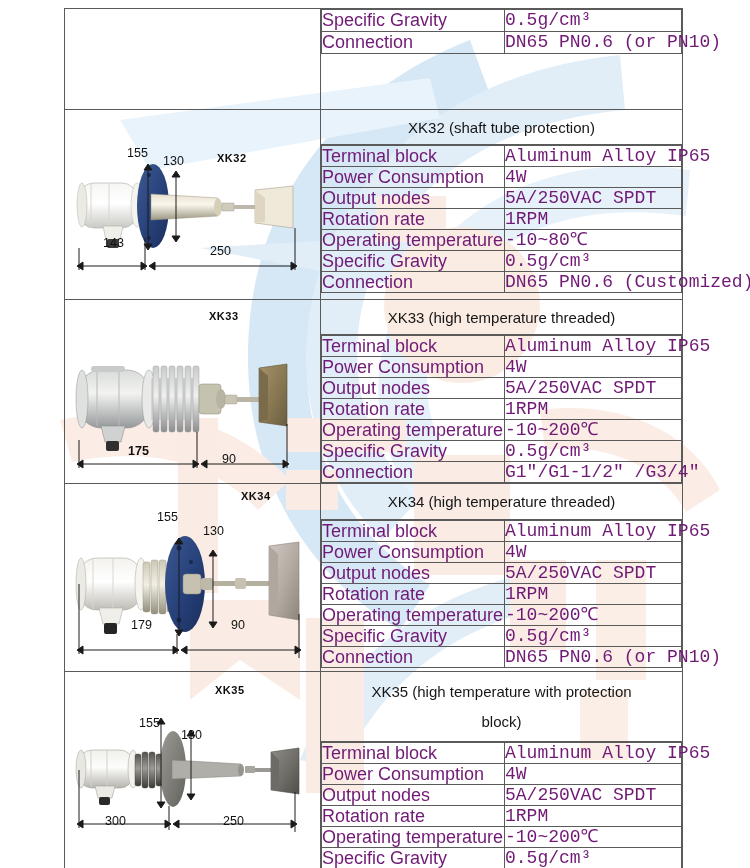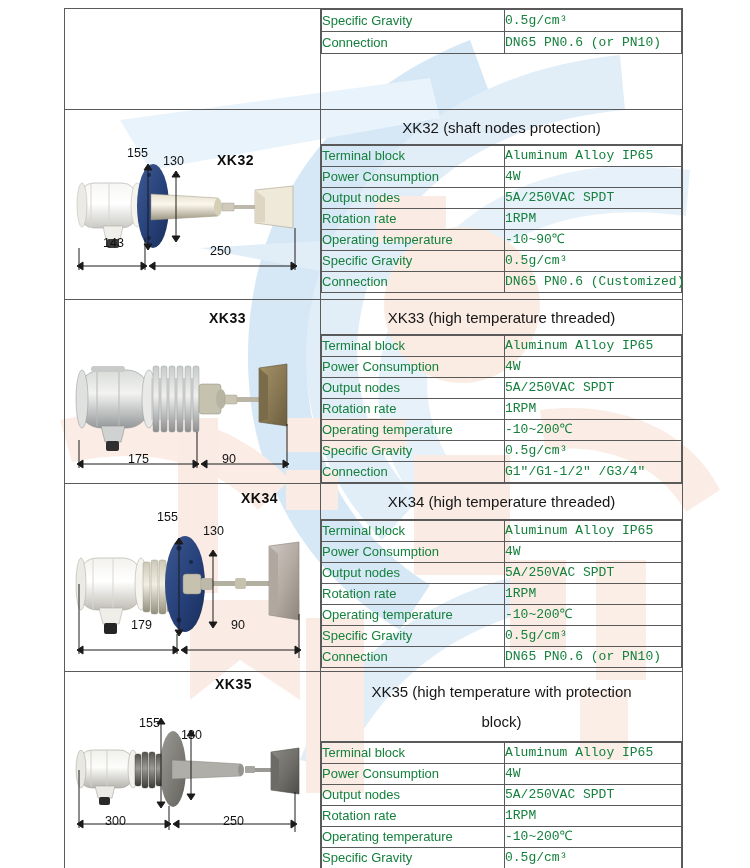--- a/index.html
+++ b/index.html
@@ -38,22 +38,22 @@
   .col-spec{width:362px;}
 
   
   .spec-table{
     width:100%;
     border-collapse:collapse;
     table-layout:fixed;
   }
   .spec-table td{
     border:1px solid #5a5a5a;
-    font-size:13px;
-    color:#15803d;
+    font-size:18px;
+    color:#701a75;
     height:20px;
     line-height:20px;
     padding:0 0 0 6px;
     white-space:nowrap;
     background:transparent;
   }
   .spec-table td.k{width:182px;}
   .spec-table td.v{width:auto;font-family:Liberation Mono, monospace;}
 
   .group-title{
@@ -73,21 +73,21 @@
   
   .illus{
     position:relative;
     width:100%;
     height:100%;
     min-height:100px;
   }
   .model-tag{
     position:absolute;
     font-weight:bold;
-    font-size:14px;
+    font-size:11px;
     letter-spacing:.5px;
     color:#0d0d0d;
     z-index:4;
   }
 
   
   .dim{
     position:absolute;
     font-size:12.5px;
     color:#111;
@@ -237,42 +237,42 @@
           </svg>
 
           <span class="dim" style="left:62px;top:36px;">155</span>
           <span class="dim" style="left:98px;top:44px;">130</span>
           <span class="dim" style="left:38px;top:126px;">143</span>
           <span class="dim" style="left:145px;top:134px;">250</span>
         </div>
       </td>
 
       <td class="modelcell">
-        <div class="group-title">XK32 (shaft nodes protection)</div>
+        <div class="group-title">XK32 (shaft tube protection)</div>
         <table class="spec-table">
           <tbody>
             <tr>
               <td class="k">Terminal block</td>
               <td class="v">Aluminum Alloy IP65</td>
             </tr>
             <tr>
               <td class="k">Power Consumption</td>
               <td class="v">4W</td>
             </tr>
             <tr>
               <td class="k">Output nodes</td>
               <td class="v">5A/250VAC SPDT</td>
             </tr>
             <tr>
               <td class="k">Rotation rate</td>
               <td class="v">1RPM</td>
             </tr>
             <tr>
               <td class="k">Operating temperature</td>
-              <td class="v">-10~90℃</td>
+              <td class="v">-10~80℃</td>
             </tr>
             <tr>
               <td class="k">Specific Gravity</td>
               <td class="v">0.5g/cm³</td>
             </tr>
             <tr>
               <td class="k">Connection</td>
               <td class="v">DN65 PN0.6 (Customized)</td>
             </tr>
           </tbody>
@@ -341,21 +341,21 @@
               <path d="M10 138 L4 142 L10 146 Z" fill="#1a1a1a"></path>
               <path d="M120 138 L126 142 L120 146 Z" fill="#1a1a1a"></path>
               <path d="M6 118 L6 146 M124 110 L124 146"></path>
               <path d="M130 142 L214 142"></path>
               <path d="M134 138 L128 142 L134 146 Z" fill="#1a1a1a"></path>
               <path d="M210 138 L216 142 L210 146 Z" fill="#1a1a1a"></path>
               <path d="M214 102 L214 146"></path>
             </g>
           </svg>
 
-          <span class="dim" style="left:63px;top:152px;">175</span>
+          <span class="dim" style="left:63px;top:144px;font-weight:bold;">175</span>
           <span class="dim" style="left:157px;top:152px;">90</span>
         </div>
       </td>
 
       <td class="modelcell">
         <div class="group-title">XK33 (high temperature threaded)</div>
         <table class="spec-table">
           <tbody>
             <tr>
               <td class="k">Terminal block</td>
@@ -512,21 +512,21 @@
               <td class="v">DN65 PN0.6 (or PN10)</td>
             </tr>
           </tbody>
         </table>
       </td>
     </tr>
 
     <tr>
       <td class="modelcell">
         <div class="illus" style="height:237px;">
-          <span class="model-tag" style="left:150px;top:4px;">XK35</span>
+          <span class="model-tag" style="left:150px;top:12px;">XK35</span>
 
           <svg class="fig" style="left:8px;top:36px;" width="250" height="140" viewBox="0 0 250 140">
             <defs>
               <linearGradient id="g35body" x1="0" y1="0" x2="0" y2="1">
                 <stop offset="0%" stop-color="#efefec"></stop>
                 <stop offset="45%" stop-color="#fdfdfb"></stop>
                 <stop offset="100%" stop-color="#b6b4ae"></stop>
               </linearGradient>
               <linearGradient id="g35fin" x1="0" y1="0" x2="0" y2="1">
                 <stop offset="0%" stop-color="#55534e"></stop>

